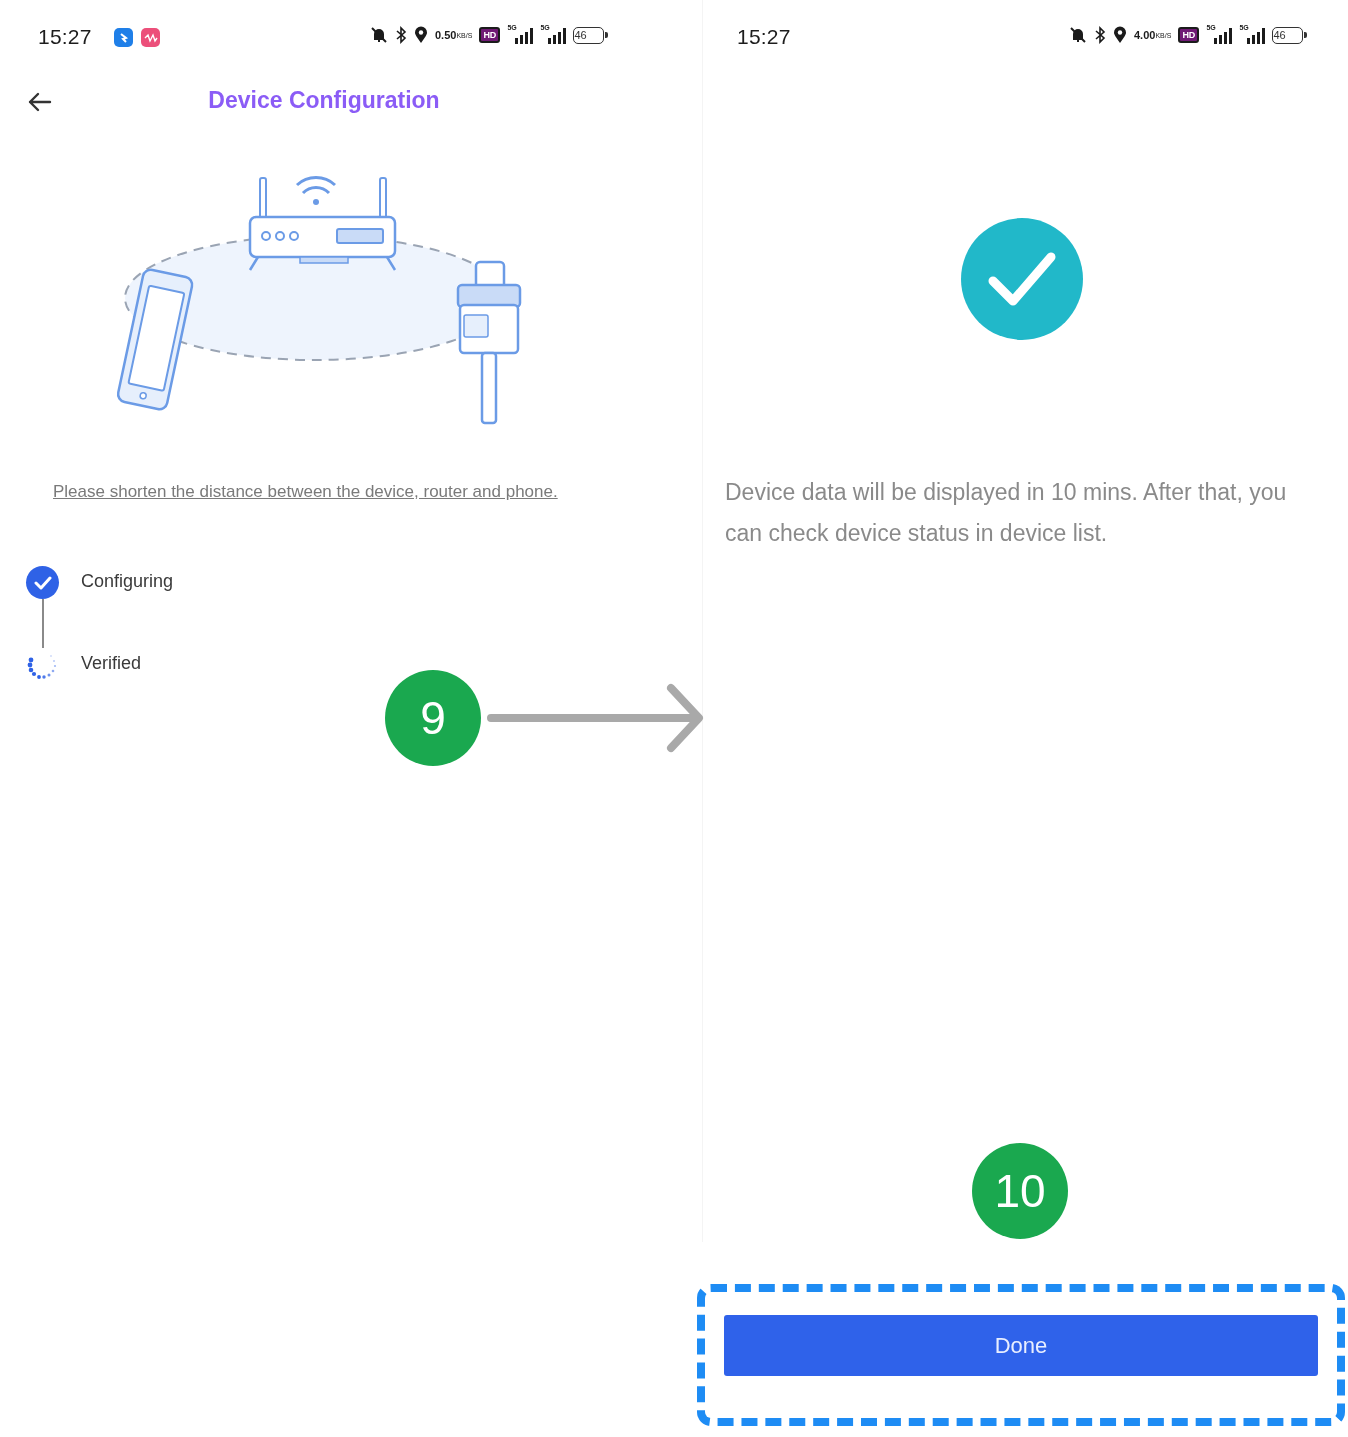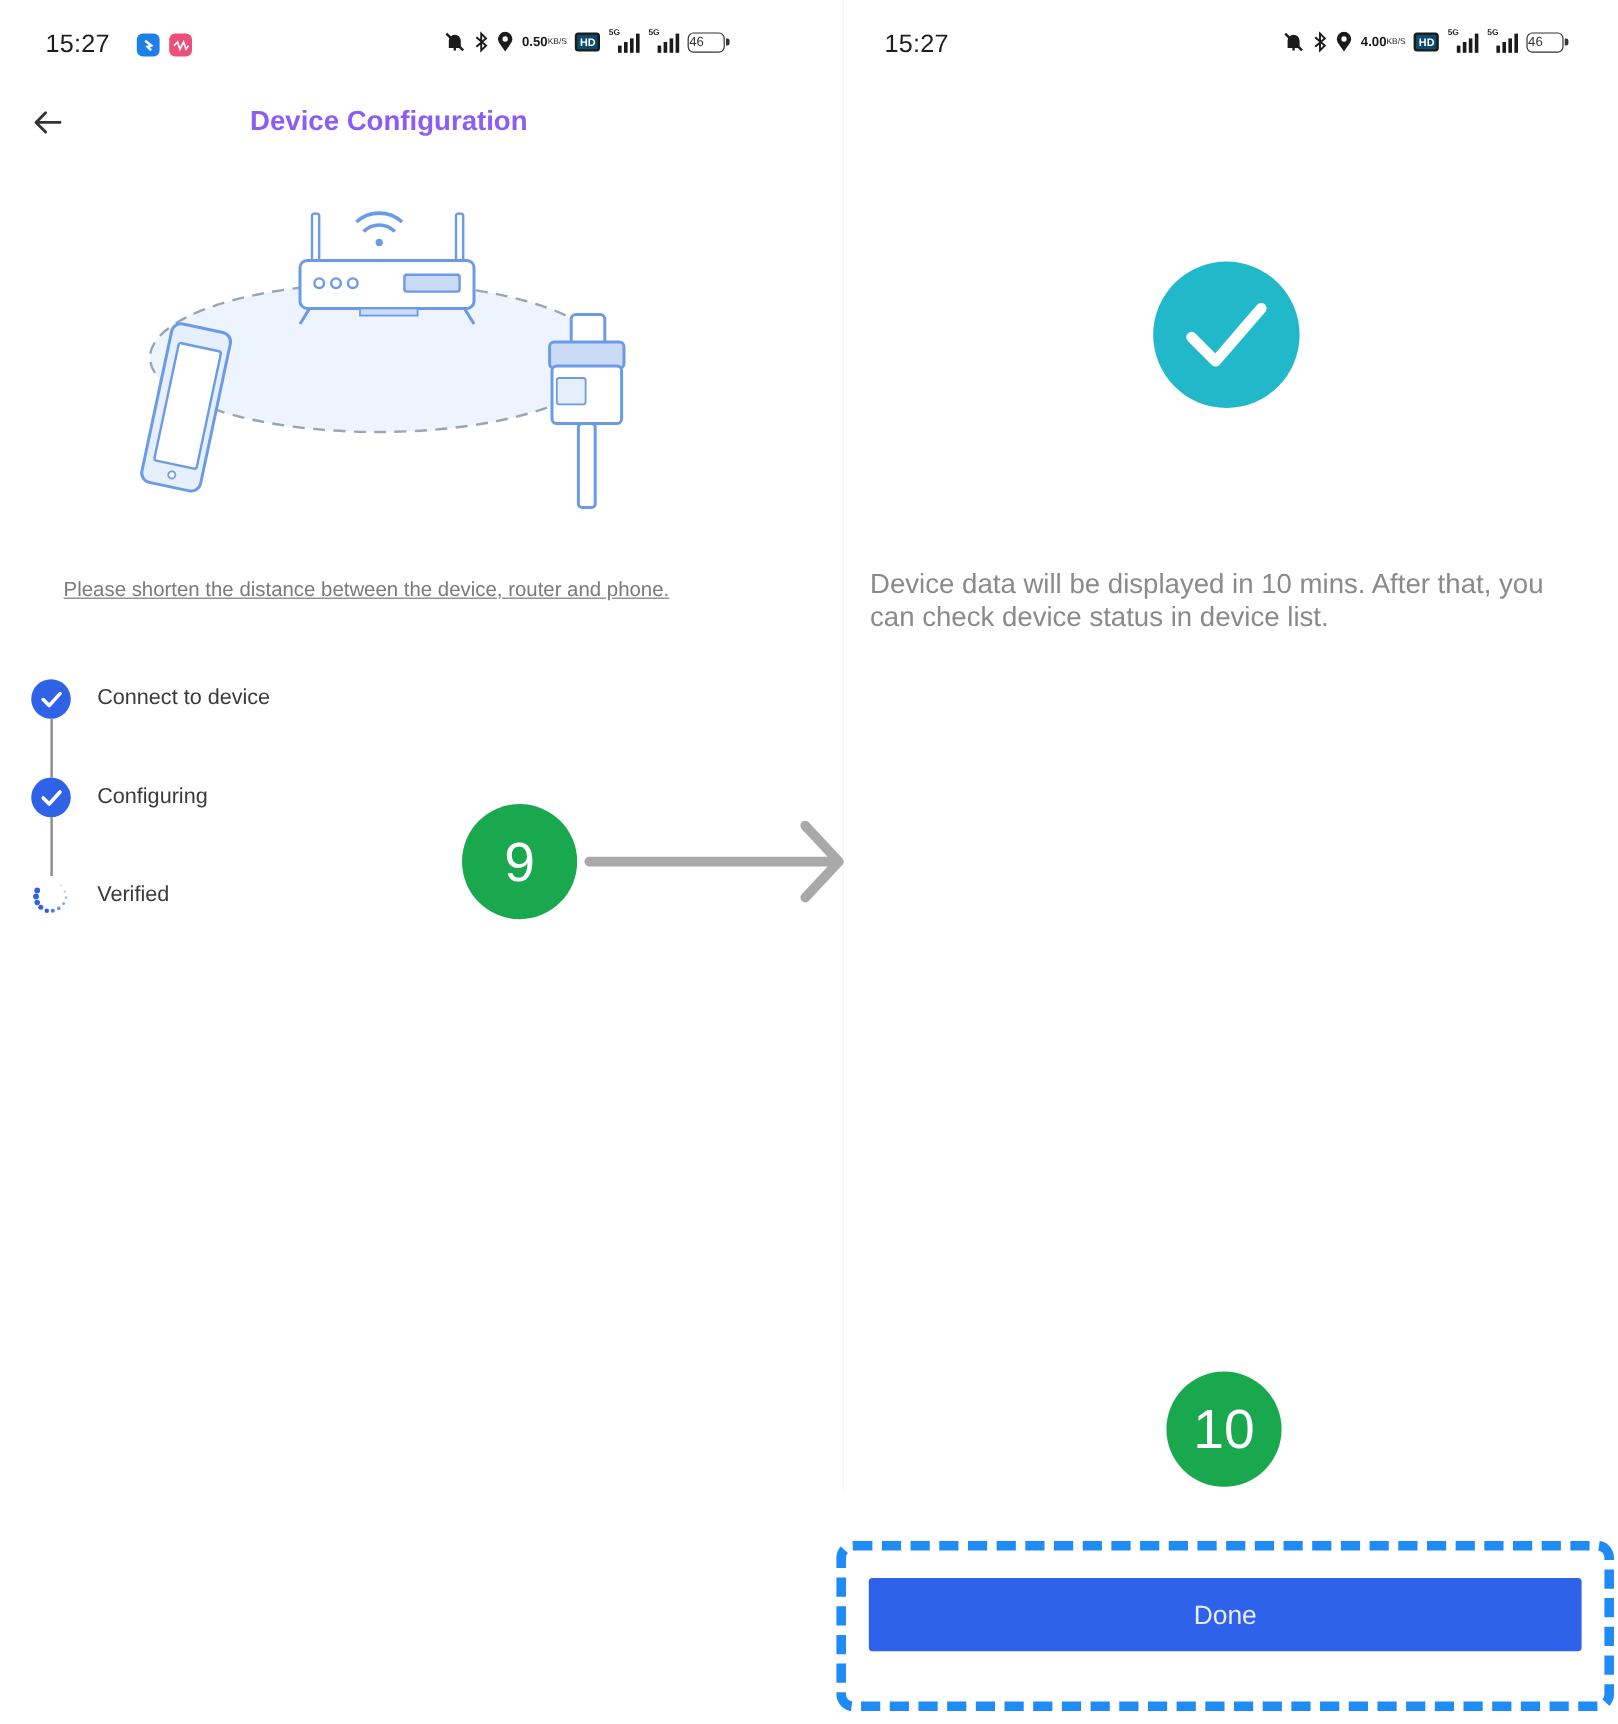--- a/index.html
+++ b/index.html
@@ -12,21 +12,21 @@
 
   
   .status-bar { position: absolute; top: 20px; left: 0; right: 0; height: 36px; }
   .status-time { position: absolute; top: 5px; font-size: 21px; color: #1d1d1d; letter-spacing: 0.2px; }
   .notif-icons { position: absolute; left: 114px; top: 8px; display: flex; gap: 8px; }
   .notif-icon { width: 19px; height: 19px; border-radius: 5px; display: flex; align-items: center; justify-content: center; color: #fff; font-size: 10px; font-weight: bold; }
   .status-right { position: absolute; top: 6px; display: flex; align-items: center; gap: 7px; color: #1b1b1b; }
   .speed { display: flex; align-items: center; line-height: 9px; }
   .speed .v { font-size: 11px; font-weight: bold; }
   .speed .u { font-size: 7px; }
-  .hd { border: 2px solid #1b1b1b; border-radius: 3px; font-size: 9px; font-weight: bold; padding: 0 2px; line-height: 12px; background:#0c4a6e; color:#fff; }
+  .hd { border: 2px solid #1b1b1b; border-radius: 3px; font-size: 9px; font-weight: bold; padding: 0 2px; line-height: 12px; background:#701a75; color:#fff; }
   .signal { display: flex; align-items: flex-end; gap: 2px; height: 18px; position: relative; padding-left: 2px; }
   .signal .tag { position: absolute; left: 0; top: -2px; font-size: 7px; font-weight: bold; }
   .signal .bar { width: 3px; background: #1b1b1b; }
   .battery { border: 1.5px solid #333; border-radius: 5px; width: 31px; height: 17px; font-size: 11px; text-align: left; line-height: 14px; position: relative; color:#333; }
   .battery::after { content: ""; position: absolute; right: -5px; top: 4px; width: 3px; height: 6px; background: #333; border-radius: 0 2px 2px 0; }
 
   
   .back-btn { position: absolute; left: 24px; top: 86px; width: 32px; height: 32px; cursor: pointer; }
   .page-title { position: absolute; left: 0; width: 648px; top: 87px; text-align: center; font-size: 23px; color: #8b5cf6; font-weight: bold; }
 
@@ -44,21 +44,21 @@
 
   
   .badge { position: absolute; border-radius: 50%; background: #1aa84f; color: #fff; display: flex; align-items: center; justify-content: center; font-size: 46px; }
   .badge-9 { left: 385px; top: 670px; width: 96px; height: 96px; }
   .badge-10 { left: 972px; top: 1143px; width: 96px; height: 96px; }
   .flow-arrow { position: absolute; left: 485px; top: 680px; width: 225px; height: 76px; }
 
   
   .success-icon { position: absolute; left: 258px; top: 218px; width: 122px; height: 122px; border-radius: 50%; background: #21b8c9; display: flex; align-items: center; justify-content: center; }
   .success-title { position: absolute; left: 0; width: 640px; top: 365px; text-align: center; font-size: 31px; color: #262626; }
-  .success-desc { position: absolute; left: 22px; top: 472px; width: 590px; font-size: 23px; line-height: 28px; color: #8a8a8a; }
+  .success-desc { position: absolute; left: 22px; top: 472px; width: 590px; font-size: 23px; line-height: 41px; color: #8a8a8a; }
 
   .highlight-box { position: absolute; left: 697px; top: 1284px; width: 648px; height: 142px; border: 8px dashed #1e8cf4; border-radius: 14px; }
   .done-btn { position: absolute; left: 724px; top: 1315px; width: 594px; height: 61px; background: #2f62ea; color: #e8eeff; border: none; border-radius: 3px; font-size: 22px; font-family: "Liberation Sans", sans-serif; cursor: pointer; text-align: center; }
 </style>
 </head>
 <body>
 
 <div class="screen screen-left">
   <div class="status-bar">
     <span class="status-time" style="left:38px;">15:27</span>
@@ -145,29 +145,20 @@
       <rect x="348" y="125" width="62" height="22" rx="4" fill="#c9dbf7" stroke="#6b9be6" stroke-width="2.5"></rect>
       <rect x="350" y="145" width="58" height="48" rx="4" fill="#fff" stroke="#6b9be6" stroke-width="2.5"></rect>
       <rect x="354" y="155" width="24" height="22" rx="2" fill="#e6effc" stroke="#6b9be6" stroke-width="1.5"></rect>
       <rect x="372" y="193" width="14" height="70" rx="3" fill="#fff" stroke="#6b9be6" stroke-width="2.5"></rect>
     </g>
   </svg>
 
   <div class="hint">Please shorten the distance between the device, router and phone.</div>
 
   <div class="steps">
-    <div class="step">
-      <div class="step-icon">
-        <svg width="18" height="14" viewBox="0 0 18 14">
-            <path d="M2 7 L7 12 L16 2" stroke="#fff" stroke-width="3" fill="none" stroke-linecap="round" stroke-linejoin="round"></path>
-          </svg>
-      </div>
-      <div class="connector"></div>
-      <span class="step-label">Connect to device</span>
-    </div>
     <div class="step">
       <div class="step-icon">
         <svg width="18" height="14" viewBox="0 0 18 14">
             <path d="M2 7 L7 12 L16 2" stroke="#fff" stroke-width="3" fill="none" stroke-linecap="round" stroke-linejoin="round"></path>
           </svg>
       </div>
       <div class="connector"></div>
       <span class="step-label">Configuring</span>
     </div>
     <div class="step">

